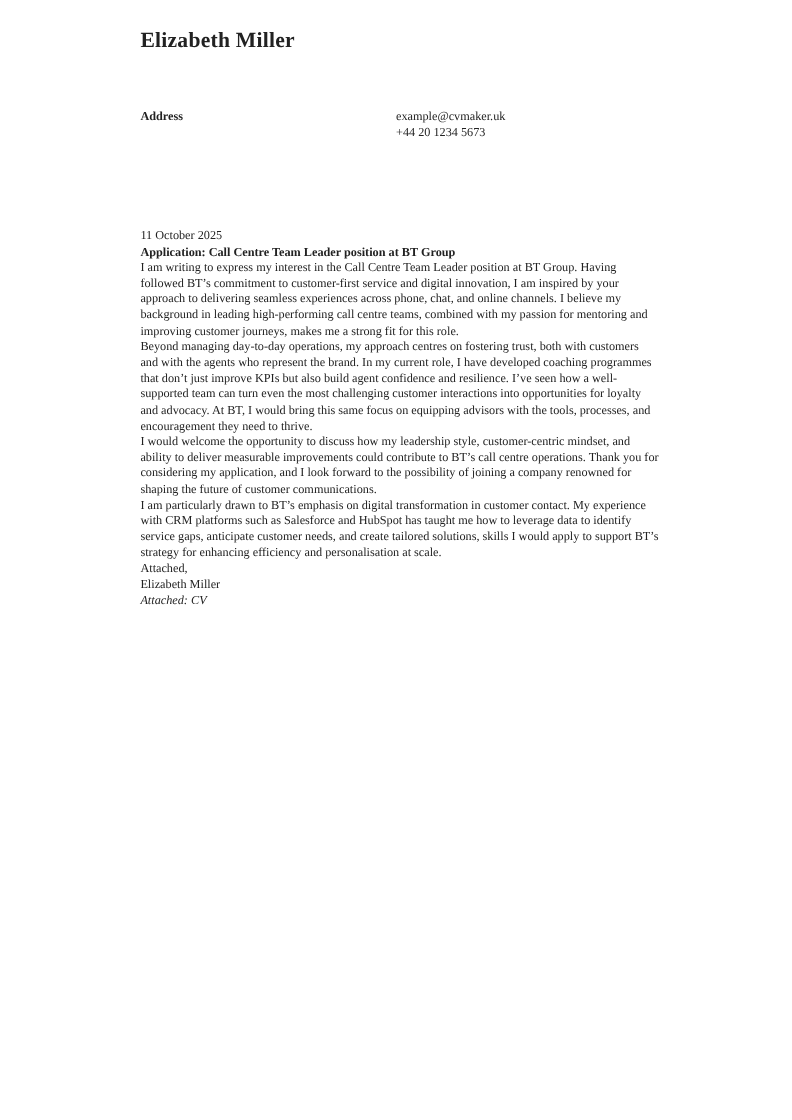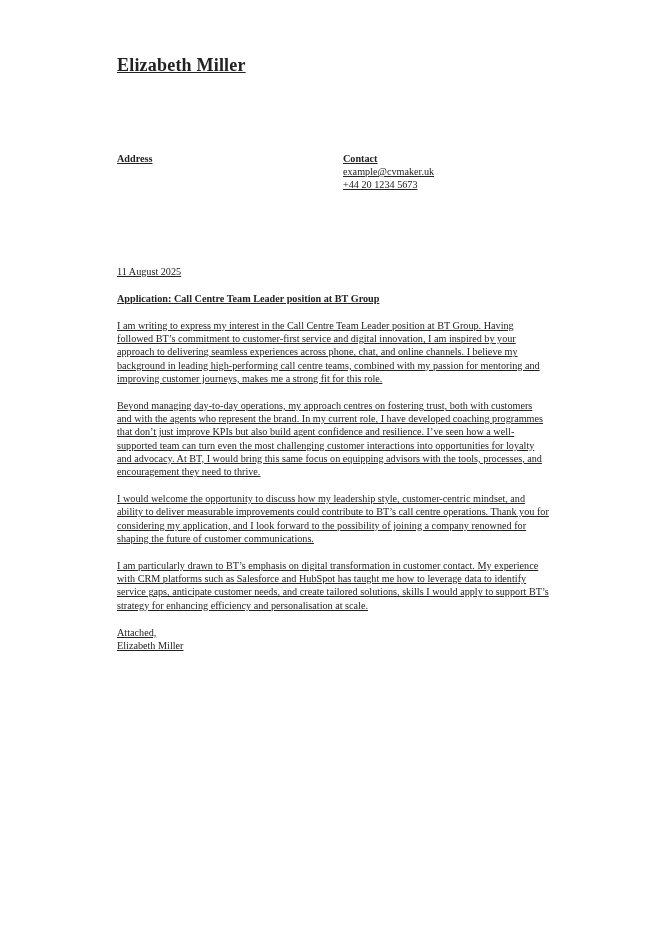--- a/index.html
+++ b/index.html
@@ -5,45 +5,43 @@
   * { margin: 0; padding: 0; box-sizing: border-box; }
   html, body { background: #ffffff; }
   body { font-family: "Liberation Serif", serif; }
 
   .page {
     position: relative;
     width: 660px;
     height: 763px;
     background: #ffffff;
     color: #222222;
-    padding: 56px 111px 0 117px;
+    padding: 24px 111px 0 117px;
     font-size: 10.2px;
     line-height: 13.2px;
     overflow: hidden;
-    text-decoration: underline;
   }
 
   .applicant-name {
     font-size: 18px;
     line-height: 18px;
     font-weight: bold;
     letter-spacing: 0.2px;
   }
 
   .info-row {
     display: flex;
-    margin-top: 78px;
-    gap: 13px;
+    margin-top: 49px;
   }
   .info-col-left { width: 213px; flex: 0 0 213px; }
   .info-col-right { flex: 1; }
   .info-label { font-weight: bold; }
 
   .letter { margin-top: 73px; }
-  .letter p { margin-top: 14px; }
+  .letter p { }
   .letter p.date { margin-top: 0; }
   .letter p.subject { font-weight: bold; }
   .letter p.attachment { font-style: italic; }
 
   .page-footer {
     position: absolute;
     left: 117px;
     right: 111px;
     top: 886px;
   }
@@ -58,45 +56,45 @@
 
 <div class="page">
 
   <h1 class="applicant-name">Elizabeth Miller</h1>
 
   <div class="info-row">
     <div class="info-col-left">
       <div class="info-label">Address</div>
     </div>
     <div class="info-col-right">
-      <div class="info-label">Contact</div>
       <div>example@cvmaker.uk</div>
       <div>+44 20 1234 5673</div>
     </div>
   </div>
 
   <div class="letter">
-    <p class="date">11 August 2025</p>
+    <p class="date">11 October 2025</p>
 
     <p class="subject">Application: Call Centre Team Leader position at BT Group</p>
 
 
     <p>I am writing to express my interest in the Call Centre Team Leader position at BT Group. Having followed BT’s commitment to customer-first service and digital innovation, I am inspired by your approach to delivering seamless experiences across phone, chat, and online channels. I believe my background in leading high-performing call centre teams, combined with my passion for mentoring and improving customer journeys, makes me a strong fit for this role.</p>
 
     <p>Beyond managing day-to-day operations, my approach centres on fostering trust, both with customers and with the agents who represent the brand. In my current role, I have developed coaching programmes that don’t just improve KPIs but also build agent confidence and resilience. I’ve seen how a well-supported team can turn even the most challenging customer interactions into opportunities for loyalty and advocacy. At BT, I would bring this same focus on equipping advisors with the tools, processes, and encouragement they need to thrive.</p>
 
     <p>I would welcome the opportunity to discuss how my leadership style, customer-centric mindset, and ability to deliver measurable improvements could contribute to BT’s call centre operations. Thank you for considering my application, and I look forward to the possibility of joining a company renowned for shaping the future of customer communications.</p>
 
     <p>I am particularly drawn to BT’s emphasis on digital transformation in customer contact. My experience with CRM platforms such as Salesforce and HubSpot has taught me how to leverage data to identify service gaps, anticipate customer needs, and create tailored solutions, skills I would apply to support BT’s strategy for enhancing efficiency and personalisation at scale.</p>
 
     <p class="closing-block">
       <span>Attached,</span><br>
       <span>Elizabeth Miller</span>
     </p>
 
+    <p class="attachment">Attached: CV</p>
   </div>
 
   <div class="page-footer">
     <span>example@cvmaker.uk</span>
     <span class="footer-phone">+44 20 1234 5673</span>
   </div>
 
 </div>
 
 </body></html>

